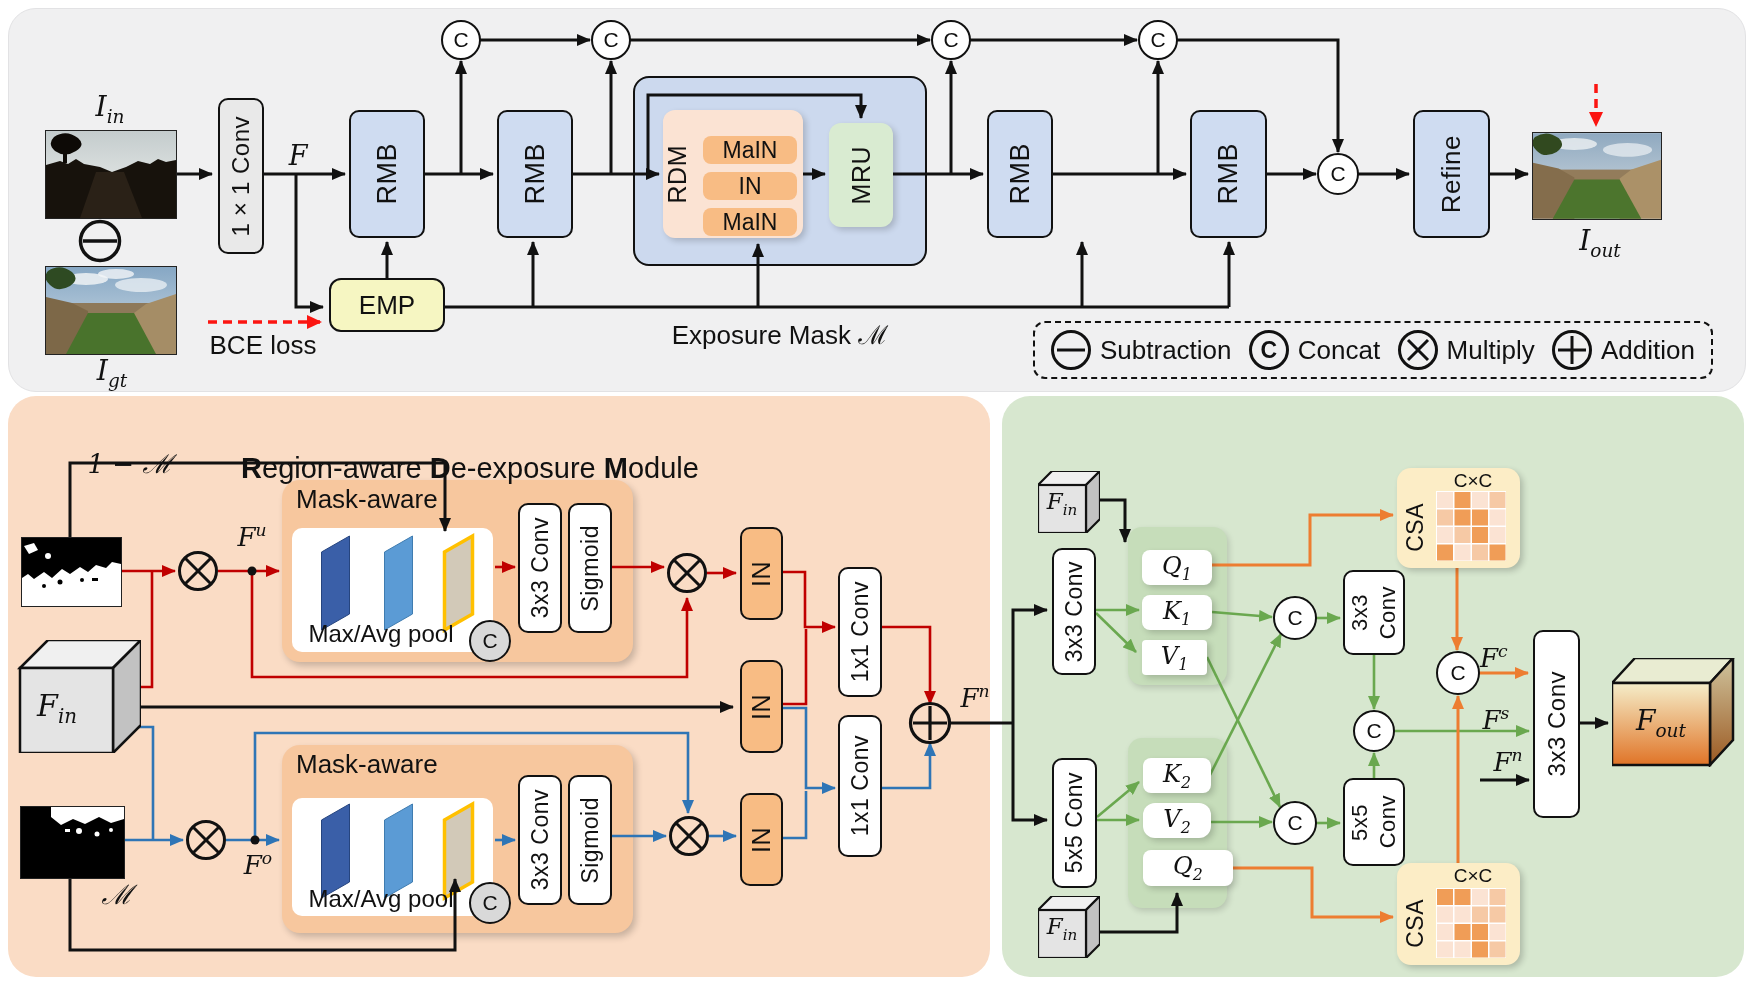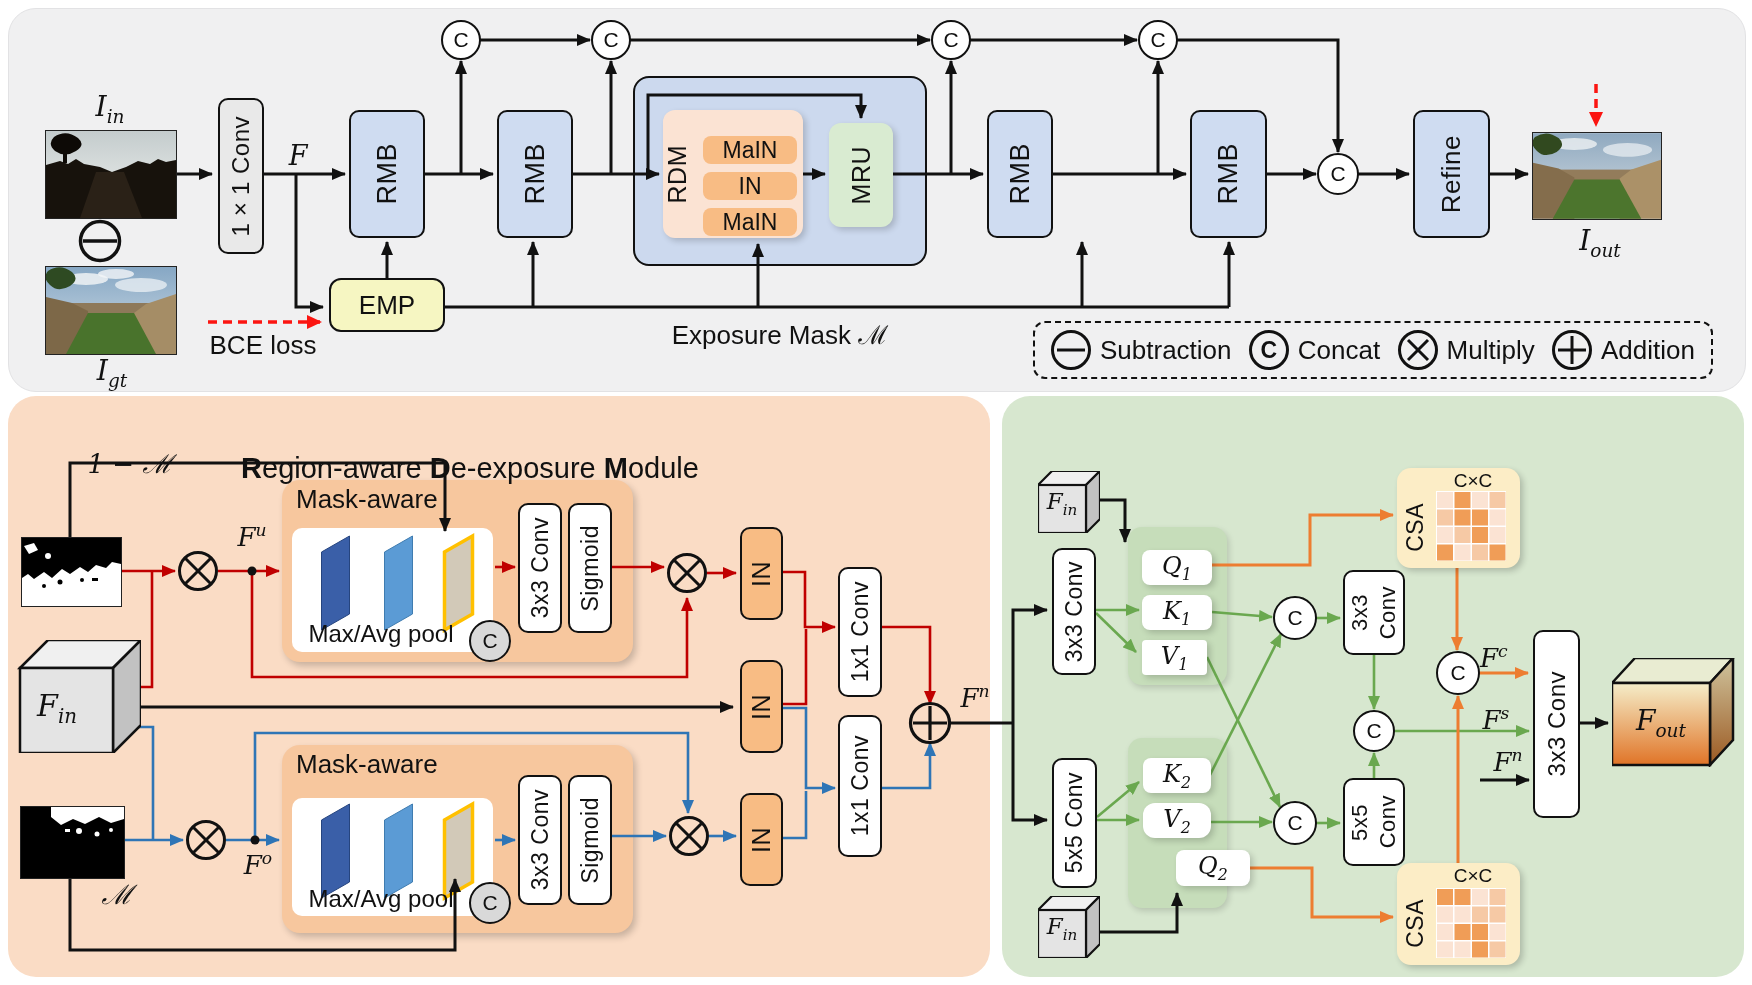--- a/index.html
+++ b/index.html
@@ -523,21 +523,21 @@
   <div class="blk noborder" style="left:1142px;top:640px;width:65px;height:35px;border-radius:4px;">
     <span class="math" style="font-size:24px;"><span>V</span><sub>1</sub></span>
     </div>
 
   <div class="blk noborder" style="left:1143px;top:758px;width:68px;height:35px;border-radius:8px;text-align:center;">
     <span class="math" style="font-size:24px;"><span>K</span><sub>2</sub></span>
     </div>
   <div class="blk noborder" style="left:1143px;top:803px;width:68px;height:35px;border-radius:12px;">
     <span class="math" style="font-size:24px;"><span>V</span><sub>2</sub></span>
     </div>
-  <div class="blk noborder" style="left:1143px;top:850px;width:74px;height:36px;border-radius:8px;margin-left:33px;">
+  <div class="blk noborder" style="left:1143px;top:850px;width:90px;height:36px;border-radius:8px;">
     <span class="math" style="font-size:24px;"><span>Q</span><sub>2</sub></span>
     </div>
 
   <div class="cube" style="left:1038px;top:896px;">
     <svg width="62" height="62" viewBox="0 0 62 62">
       <polygon points="0,14 14,0 62,0 48,14" fill="#f0f0f0" stroke="#111" stroke-width="2.2"></polygon>
       <polygon points="48,14 62,0 62,48 48,62" fill="#c2c2c2" stroke="#111" stroke-width="2.2"></polygon>
       <rect x="0" y="14" width="48" height="48" fill="#e4e4e4" stroke="#111" stroke-width="2.2"></rect>
     </svg>
   </div>

